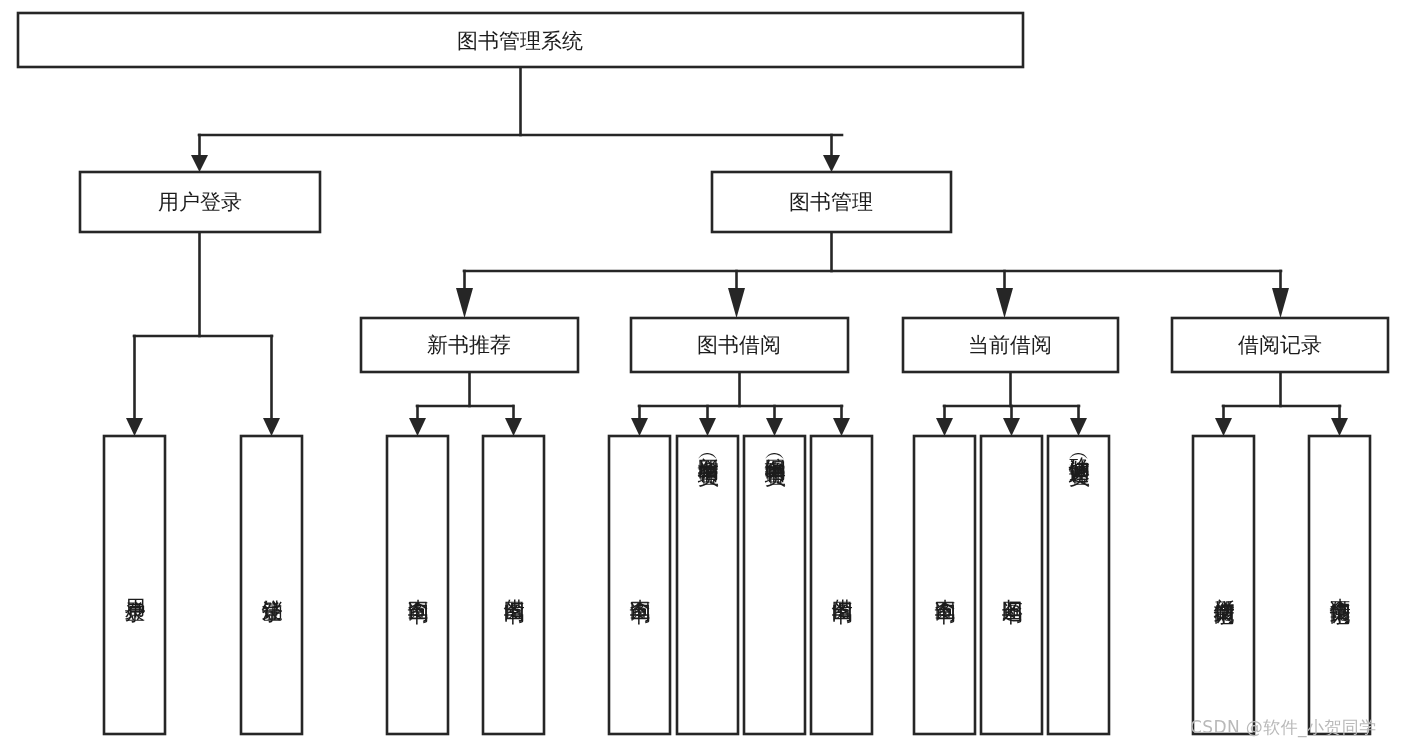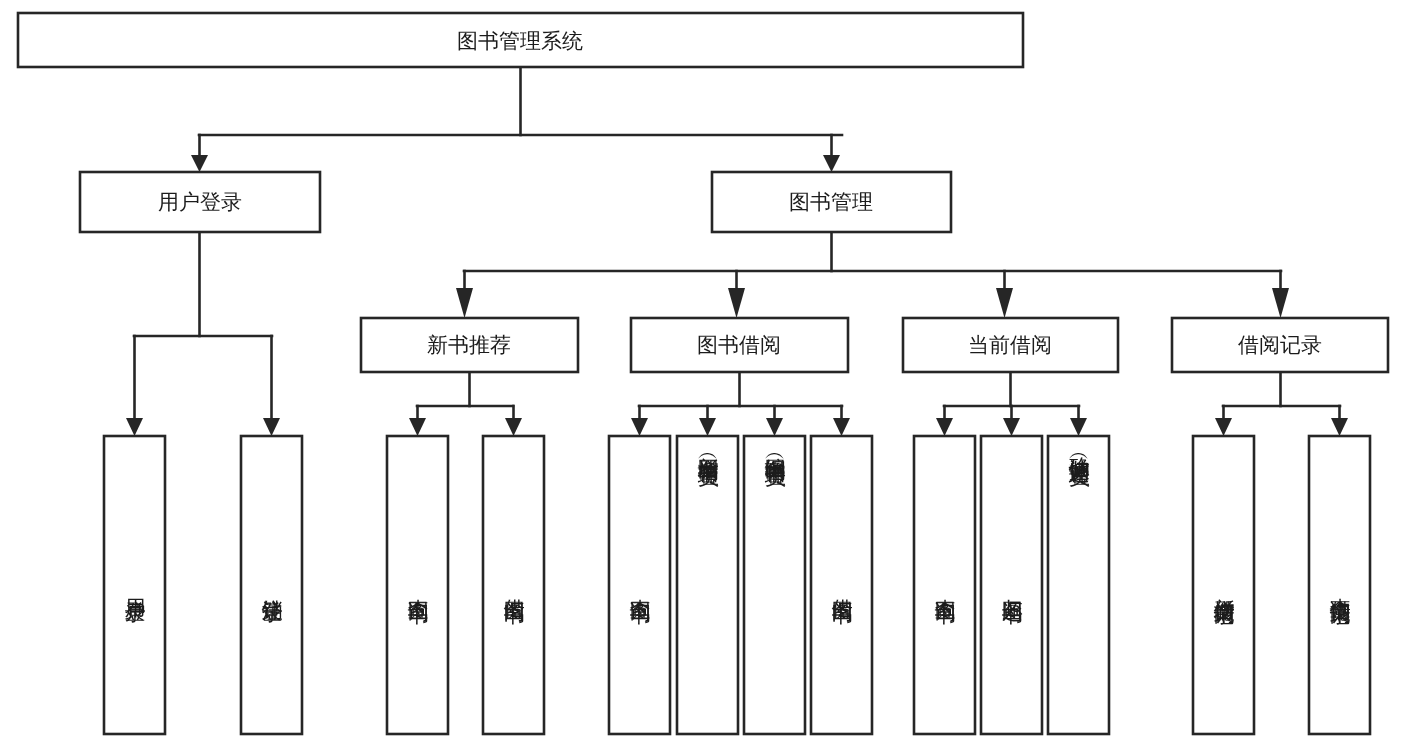--- a/index.html
+++ b/index.html
@@ -196,14 +196,15 @@
   <div class="node-label-v" style="left:744px; top:440px; width:61px; height:294px; justify-content:flex-start;">编辑图书（管理员）</div>
   <div class="node-label-v" style="left:811px; top:436px; width:61px; height:298px; justify-content:center;">借阅图书</div>
 
   <div class="node-label-v" style="left:914px; top:436px; width:61px; height:298px; justify-content:center;">查询图书</div>
   <div class="node-label-v" style="left:981px; top:436px; width:61px; height:298px; justify-content:center;">归还图书</div>
   <div class="node-label-v" style="left:1048px; top:440px; width:61px; height:294px; justify-content:flex-start;">确认归还（管理员）</div>
 
   <div class="node-label-v" style="left:1193px; top:436px; width:61px; height:298px; justify-content:center;">新增借阅记录</div>
   <div class="node-label-v" style="left:1309px; top:436px; width:61px; height:298px; justify-content:center;">查询借阅记录</div>
 
+  <div class="watermark" style="left:1190px; top:716px;">CSDN @软件_小贺同学</div>
 
 </div>
 
 </body></html>

